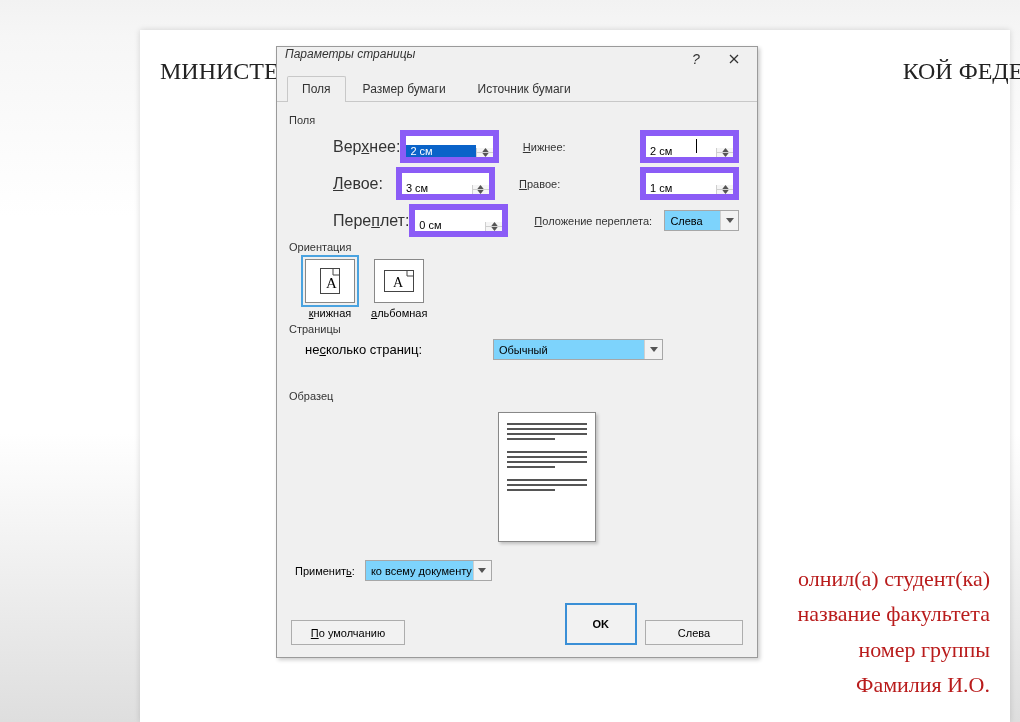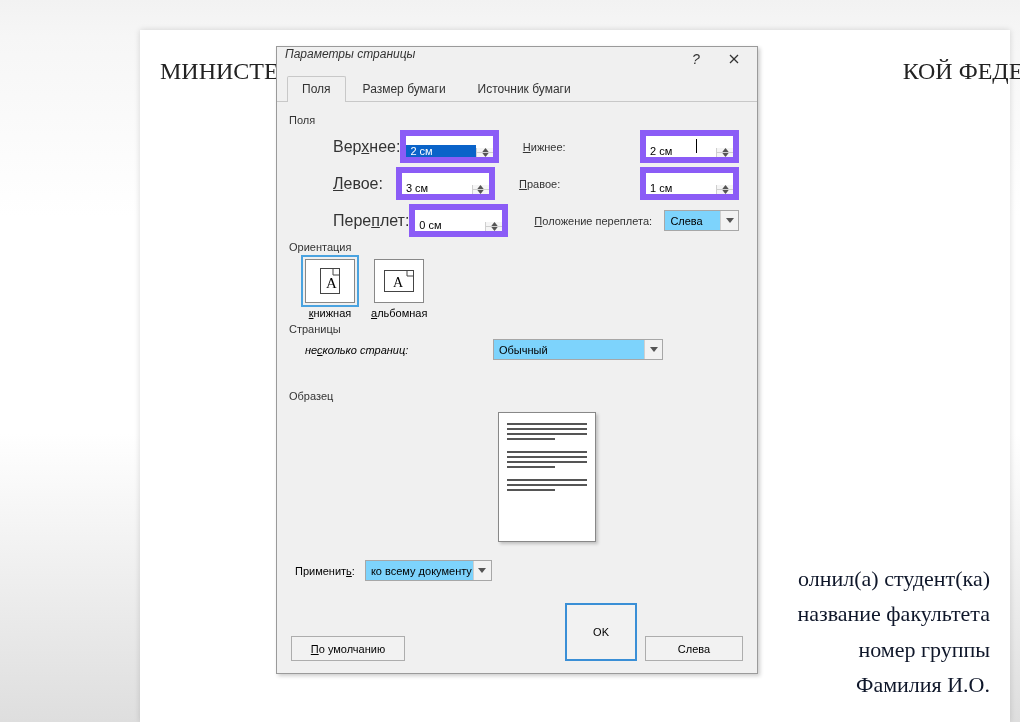--- a/index.html
+++ b/index.html
@@ -32,21 +32,21 @@
     text-align: left;
     white-space: nowrap;
   }
   .doc-lines {
     position: absolute;
     right: 20px;
     bottom: 20px;
     text-align: right;
     font-family: "Times New Roman", serif;
     font-size: 22px;
-    color: #0f172a;
+    color: #b91c1c;
     line-height: 1.6;
   }
 
   
   .dialog {
     position: absolute;
     left: 276px;
     top: 46px;
     width: 480px;
     background: #f0f0f0;
@@ -240,21 +240,21 @@
     min-width: 92px;
     height: 23px;
     font-size: 11px;
     border:1px solid #adadad;
     background:#f2f2f2;
     display:flex;
     align-items:center;
     justify-content:center;
     padding: 0 10px;
   }
-  .button.default { border:2px solid #3a8fd6; height:22px; padding:16px 26px; min-width:auto; }
+  .button.default { border:2px solid #3a8fd6; height:22px; padding:8px 26px; min-width:auto;font-weight:bold; }
   .spacer { flex:1; }
 
   .margins-grid { padding-left: 10px; }
 
   .cursor-I {
     position:absolute;
     width:1px;
     height:14px;
     background:#000;
   }
@@ -418,21 +418,21 @@
               <path d="M23 1 L23 6 L29 6" fill="none" stroke="#444"></path>
               <text x="9" y="17" font-family="Times New Roman" font-size="14" fill="#000">A</text>
             </svg>
         </div>
         <span><span class="u">а</span>льбомная</span>
       </div>
     </div>
 
     <div class="group-label">Страницы</div>
     <div class="row" style="padding-left:10px;">
-      <span style="width:188px; font-size:11px;font-style:italic;">не<span class="u">с</span>колько страниц:</span>
+      <span style="width:188px; font-size:13px;">не<span class="u">с</span>колько страниц:</span>
       <span class="select" style="width:170px;">
         <span class="sval">Обычный</span>
         <span class="dd">
             <svg viewBox="0 0 8 5">
               <polygon points="0,0 8,0 4,5" fill="#555"></polygon>
             </svg>
           </span>
       </span>
     </div>
 

